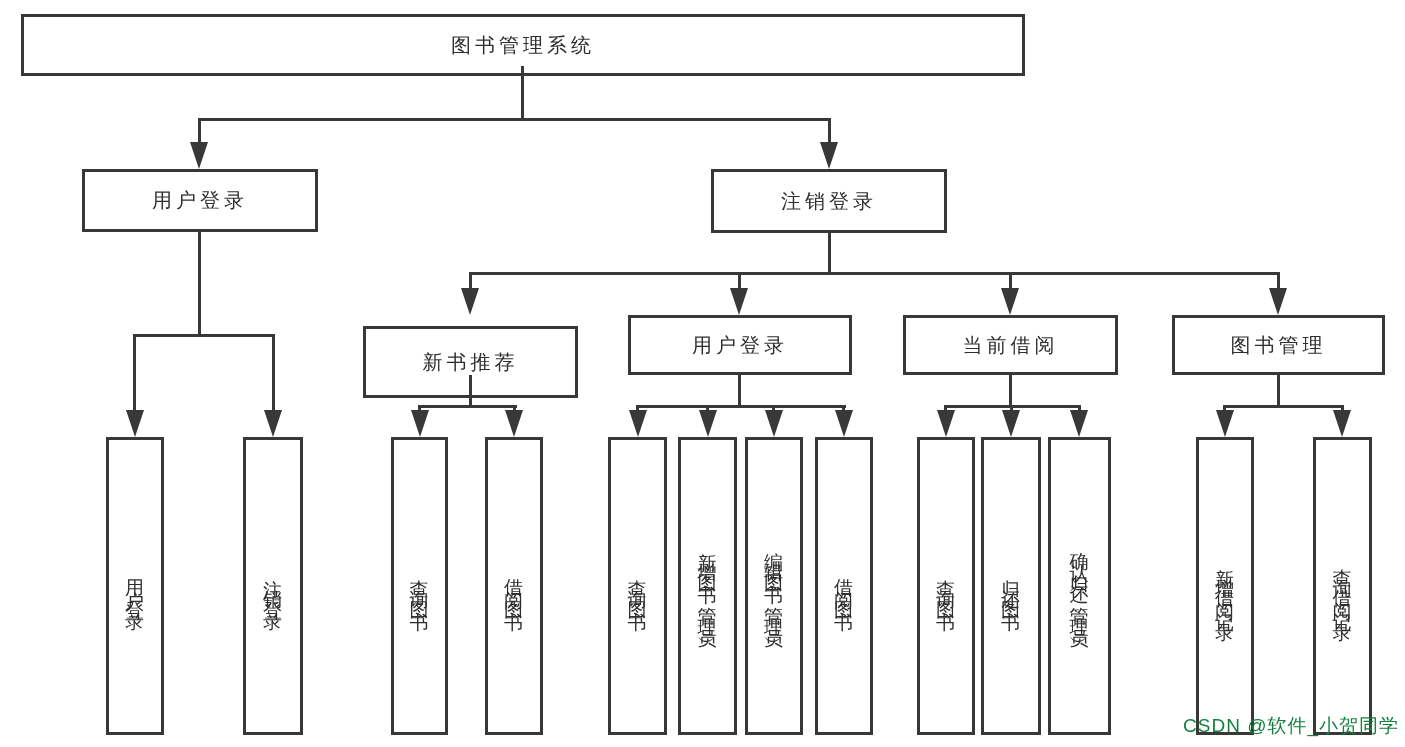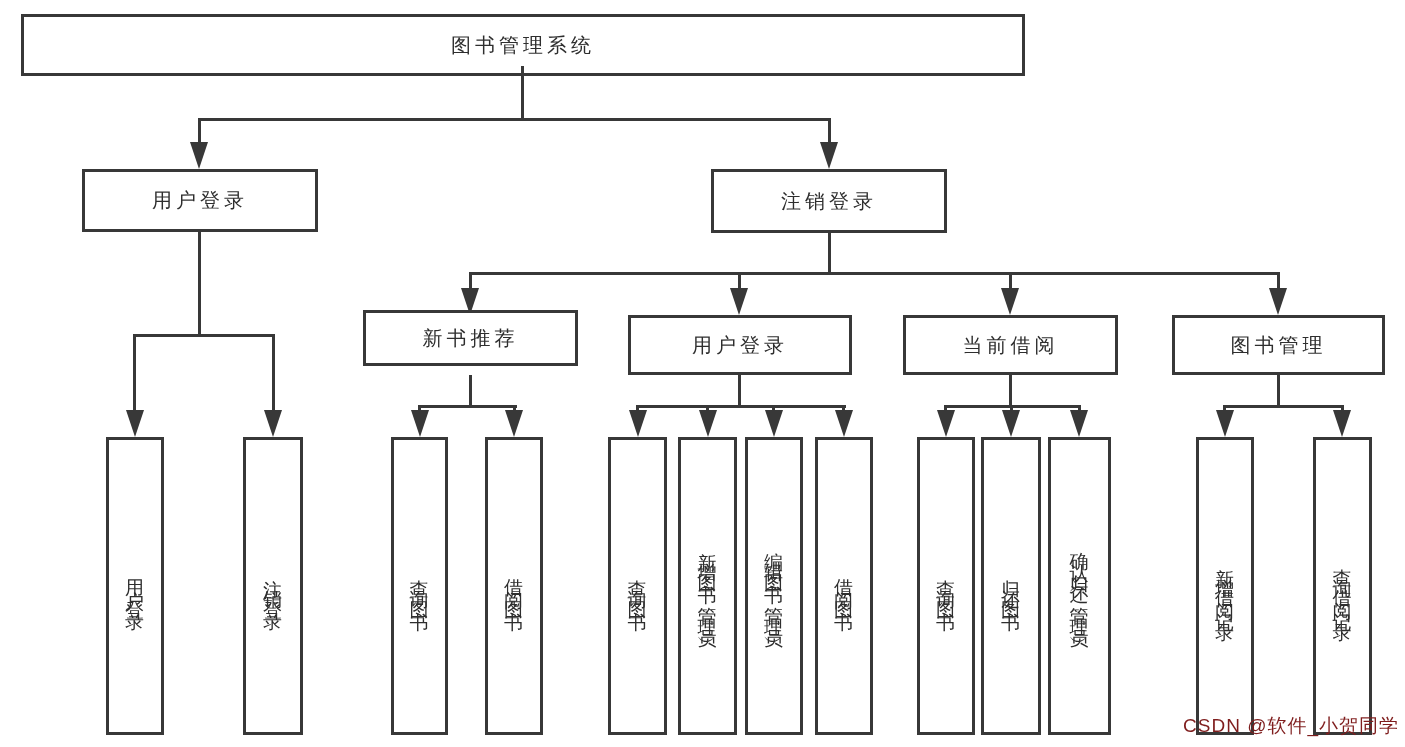--- a/index.html
+++ b/index.html
@@ -45,21 +45,21 @@
     width: 0; height: 0;
     border-left: 9px solid transparent;
     border-right: 9px solid transparent;
     border-top: 27px solid #383838;
   }
   .watermark {
     position: absolute;
     right: 6px;
     bottom: 8px;
     font-size: 19px;
-    color: #7f1d1d;
+    color: #15803d;
     letter-spacing: 1px;
     white-space: nowrap;
   }
 </style>
 </head>
 <body>
 
 <div class="canvas">
 
   <div class="box" style="left:21px; top:14px; width:1004px; height:62px;">
@@ -91,21 +91,21 @@
   <div class="line hline" style="left:469px; top:272px; width:811px;"></div>
   <div class="line vline" style="left:469px; top:272px; height:18px;"></div>
   <div class="arrow" style="left:461px; top:288px;"></div>
   <div class="line vline" style="left:738px; top:272px; height:18px;"></div>
   <div class="arrow" style="left:730px; top:288px;"></div>
   <div class="line vline" style="left:1009px; top:272px; height:18px;"></div>
   <div class="arrow" style="left:1001px; top:288px;"></div>
   <div class="line vline" style="left:1277px; top:272px; height:18px;"></div>
   <div class="arrow" style="left:1269px; top:288px;"></div>
 
-  <div class="box" style="left:363px; top:310px; width:215px; height:56px;text-align:right;">
+  <div class="box" style="left:363px; top:326px; width:215px; height:72px;text-align:right;">
     <span class="hlabel">新书推荐</span>
   </div>
   <div class="box" style="left:628px; top:315px; width:224px; height:60px;">
     <span class="hlabel">用户登录</span>
   </div>
   <div class="box" style="left:903px; top:315px; width:215px; height:60px;">
     <span class="hlabel">当前借阅</span>
   </div>
   <div class="box" style="left:1172px; top:315px; width:213px; height:60px;">
     <span class="hlabel">图书管理</span>

